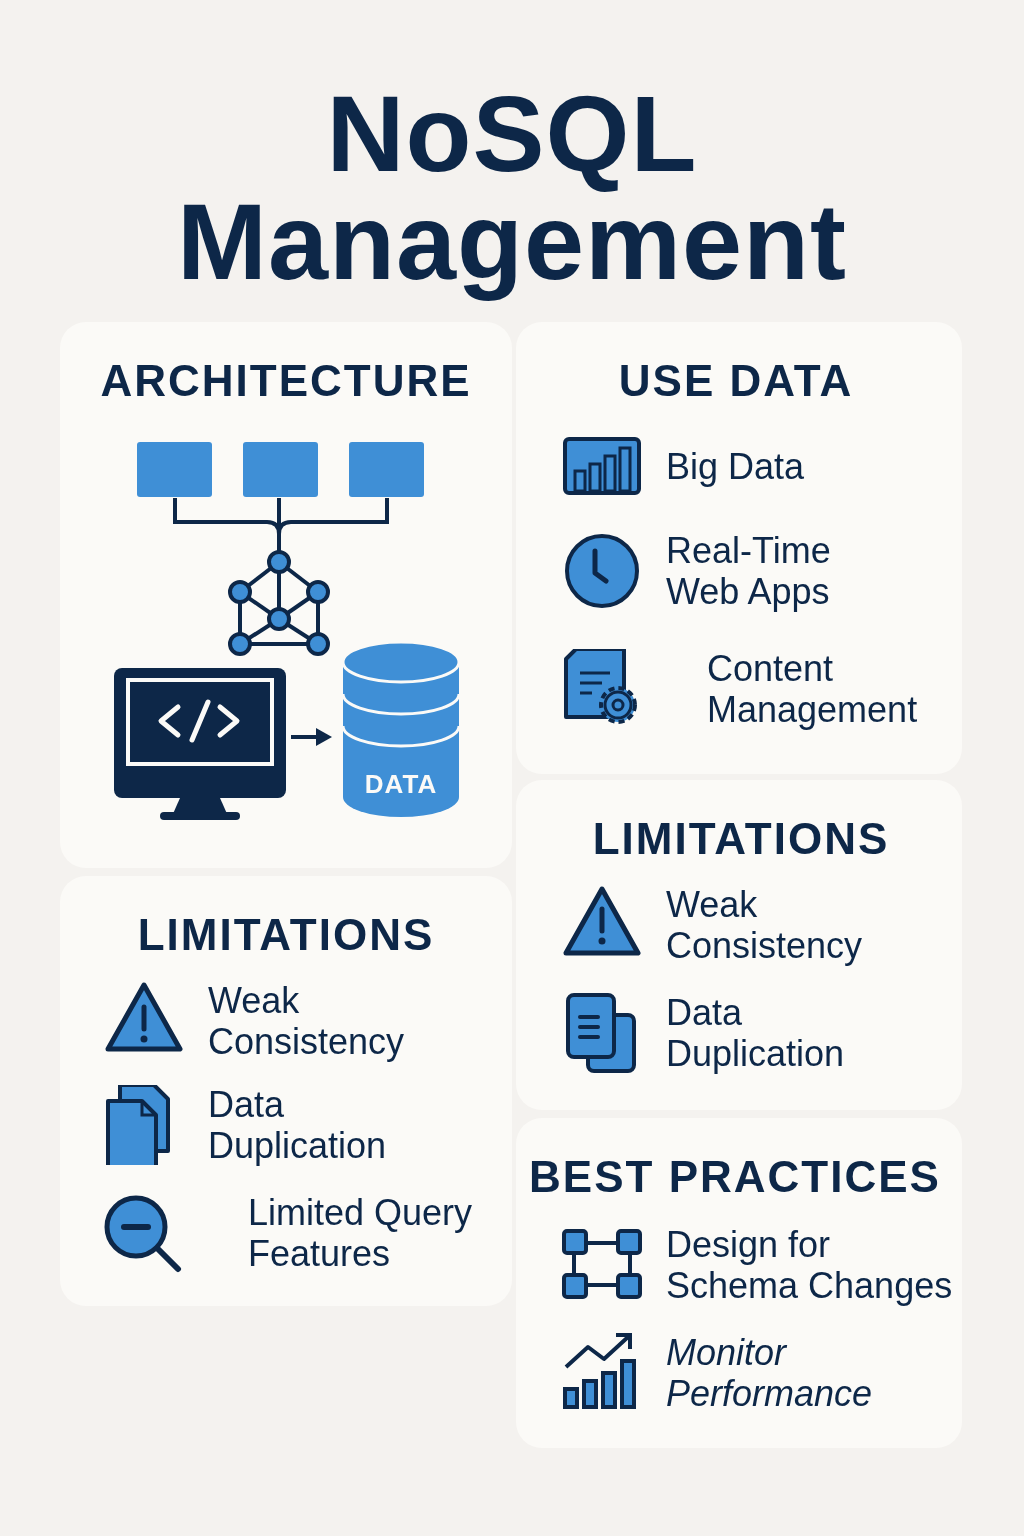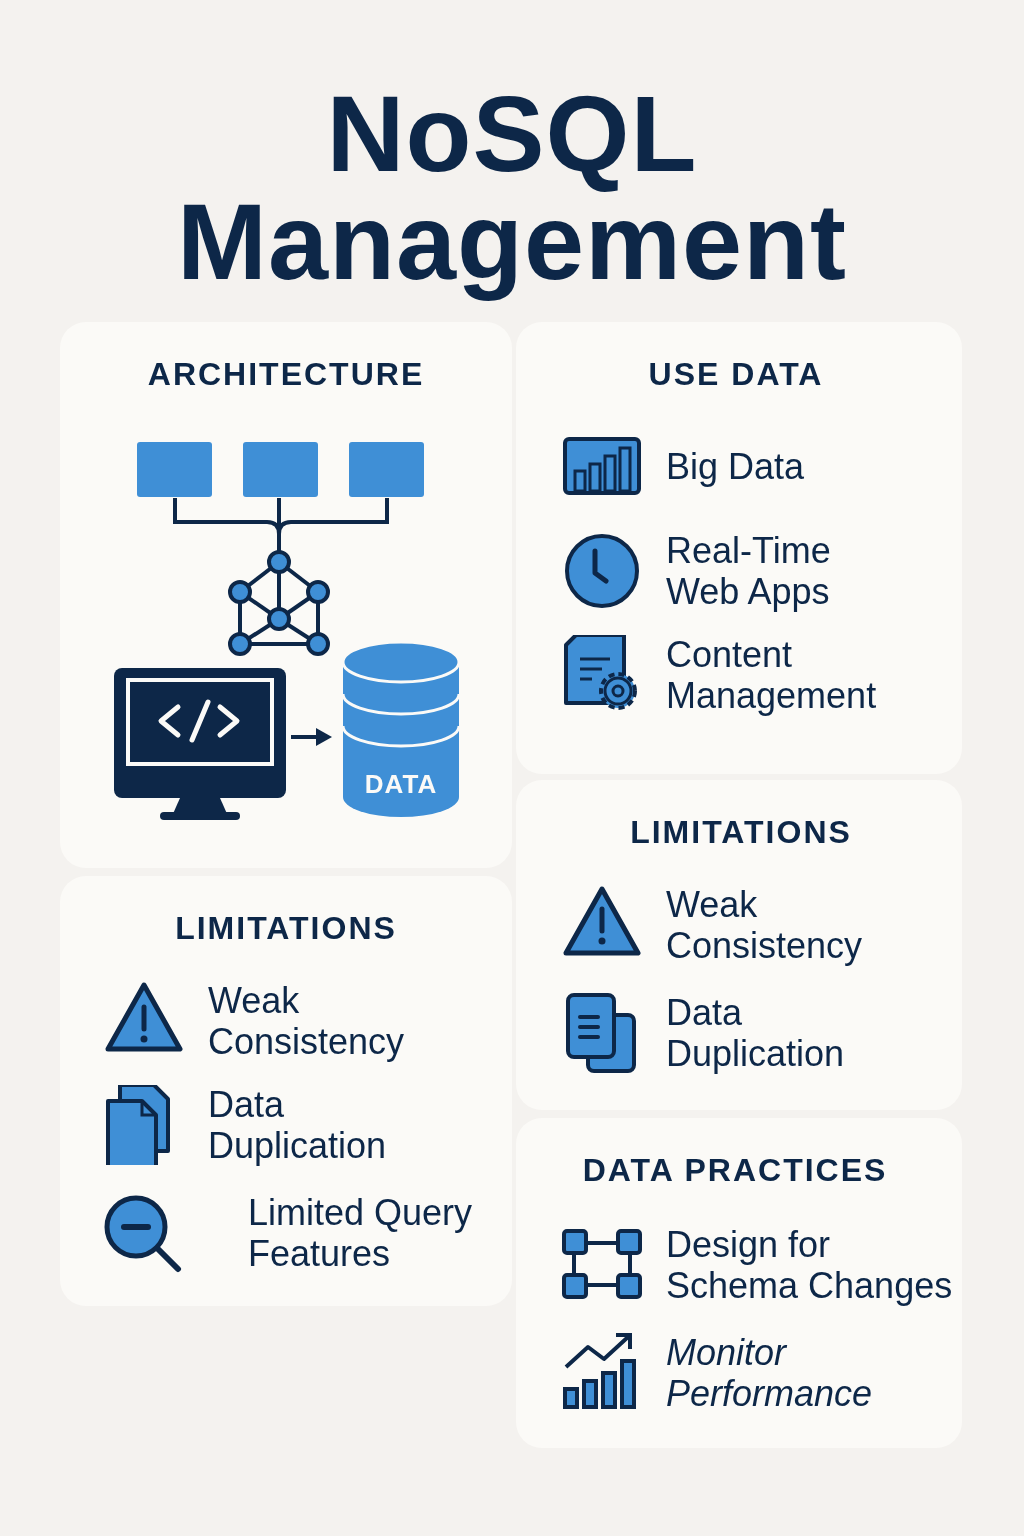--- a/index.html
+++ b/index.html
@@ -12,21 +12,21 @@
     .title {
       position: absolute; left: 0; width: 1024px; text-align: center;
       font-weight: 700; font-size: 108px; line-height: 1; color: #0d2748;
       letter-spacing: 1px;
     }
     .card {
       position: absolute; background: #fbfaf7; border-radius: 26px;
     }
     .card-title {
       position: absolute; left: 0; right: 0; text-align: center;
-      font-weight: 700; font-size: 32px; letter-spacing: 2px; color: #0d2748;
+      font-weight: 700; font-size: 44px; letter-spacing: 2px; color: #0d2748;
     }
     .item {
       position: absolute; display: flex; align-items: center;
     }
     .item .ic { width: 80px; height: 80px; flex: 0 0 80px; }
     .item .lbl {
       margin-left: 24px; font-size: 36px; line-height: 41px; color: #0d2748;
       white-space: pre-line;
     }
     svg { display: block; }
@@ -112,21 +112,21 @@
     <svg class="ic" viewBox="0 0 80 80">
       <rect x="3" y="13" width="74" height="54" rx="4" fill="#3f8fd6" stroke="#0d2748" stroke-width="4"></rect>
       <rect x="13" y="45" width="10" height="20" fill="#3f8fd6" stroke="#0d2748" stroke-width="3"></rect>
       <rect x="28" y="38" width="10" height="27" fill="#3f8fd6" stroke="#0d2748" stroke-width="3"></rect>
       <rect x="43" y="30" width="10" height="35" fill="#3f8fd6" stroke="#0d2748" stroke-width="3"></rect>
       <rect x="58" y="22" width="10" height="43" fill="#3f8fd6" stroke="#0d2748" stroke-width="3"></rect>
     </svg>
     <span class="lbl">Big Data</span>
   </div>
 
-  <div class="item" style="left:46px; top:312px;">
+  <div class="item" style="left:46px; top:326px;gap:41px;">
     <svg class="ic" viewBox="0 0 80 80">
       <path d="M4 10 L14 0 H62 V68 H4 Z" fill="#3f8fd6" stroke="#0d2748" stroke-width="4" stroke-linejoin="round"></path>
       <line x1="18" y1="24" x2="48" y2="24" stroke="#0d2748" stroke-width="3"></line>
       <line x1="18" y1="34" x2="40" y2="34" stroke="#0d2748" stroke-width="3"></line>
       <line x1="18" y1="44" x2="30" y2="44" stroke="#0d2748" stroke-width="3"></line>
       <g transform="translate(56,56)">
         <circle r="17" fill="#3f8fd6" stroke="#0d2748" stroke-width="4" stroke-dasharray="6 4"></circle>
         <circle r="13" fill="#3f8fd6" stroke="#0d2748" stroke-width="3"></circle>
         <circle r="5" fill="#3f8fd6" stroke="#0d2748" stroke-width="3"></circle>
       </g>
@@ -190,21 +190,21 @@
       <line x1="18" y1="24" x2="36" y2="24" stroke="#0d2748" stroke-width="4" stroke-linecap="round"></line>
       <line x1="18" y1="34" x2="36" y2="34" stroke="#0d2748" stroke-width="4" stroke-linecap="round"></line>
       <line x1="18" y1="44" x2="36" y2="44" stroke="#0d2748" stroke-width="4" stroke-linecap="round"></line>
     </svg>
     <span class="lbl">Data
 Duplication</span>
   </div>
 </div>
 
 <div class="card" style="left:516px; top:1118px; width:446px; height:330px;">
-  <div class="card-title" style="top:34px; left:-8px;">DATA PRACTICES</div>
+  <div class="card-title" style="top:34px; left:-8px;">BEST PRACTICES</div>
 
   <div class="item" style="left:46px; top:106px;">
     <svg class="ic" viewBox="0 0 80 80">
       <line x1="18" y1="18" x2="62" y2="18" stroke="#0d2748" stroke-width="4"></line>
       <line x1="18" y1="60" x2="62" y2="60" stroke="#0d2748" stroke-width="4"></line>
       <line x1="12" y1="18" x2="12" y2="60" stroke="#0d2748" stroke-width="4"></line>
       <line x1="68" y1="18" x2="68" y2="60" stroke="#0d2748" stroke-width="4"></line>
       <rect x="2" y="6" width="22" height="22" rx="3" fill="#3f8fd6" stroke="#0d2748" stroke-width="4"></rect>
       <rect x="56" y="6" width="22" height="22" rx="3" fill="#3f8fd6" stroke="#0d2748" stroke-width="4"></rect>
       <rect x="2" y="50" width="22" height="22" rx="3" fill="#3f8fd6" stroke="#0d2748" stroke-width="4"></rect>

